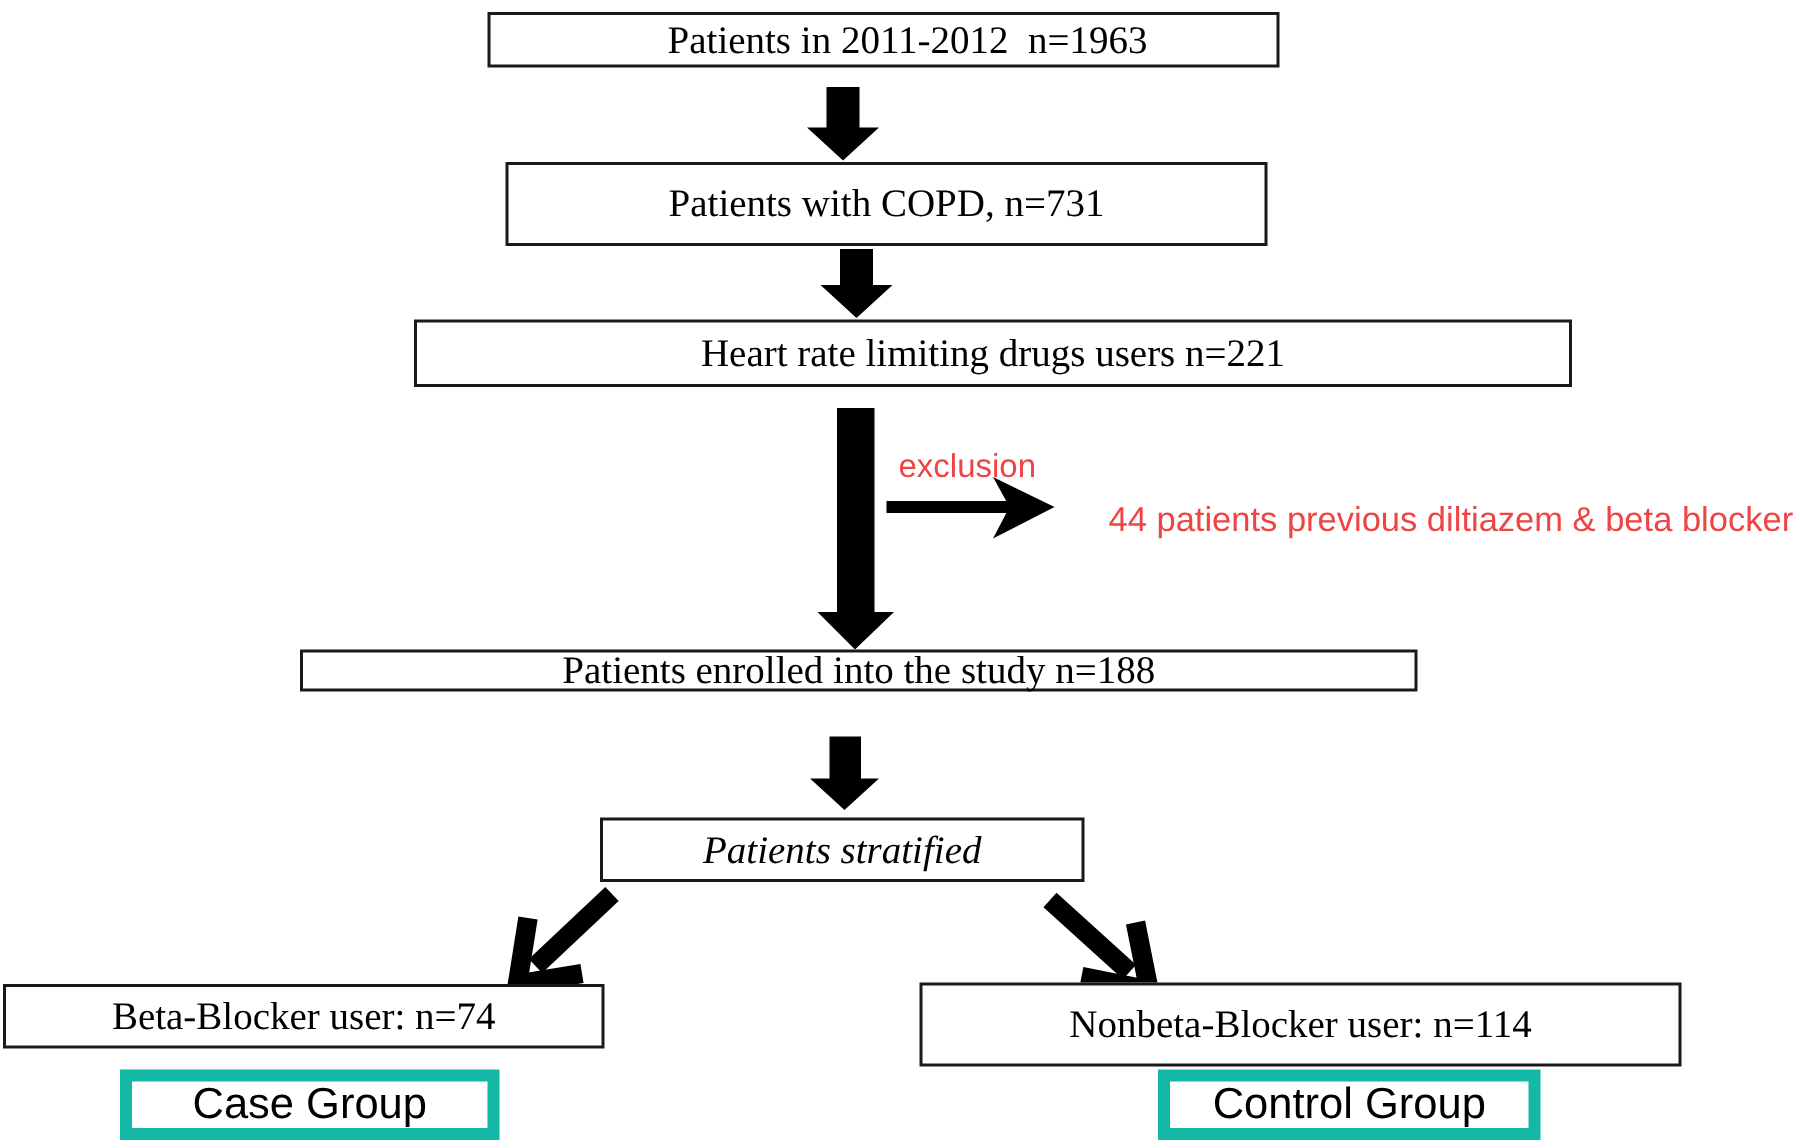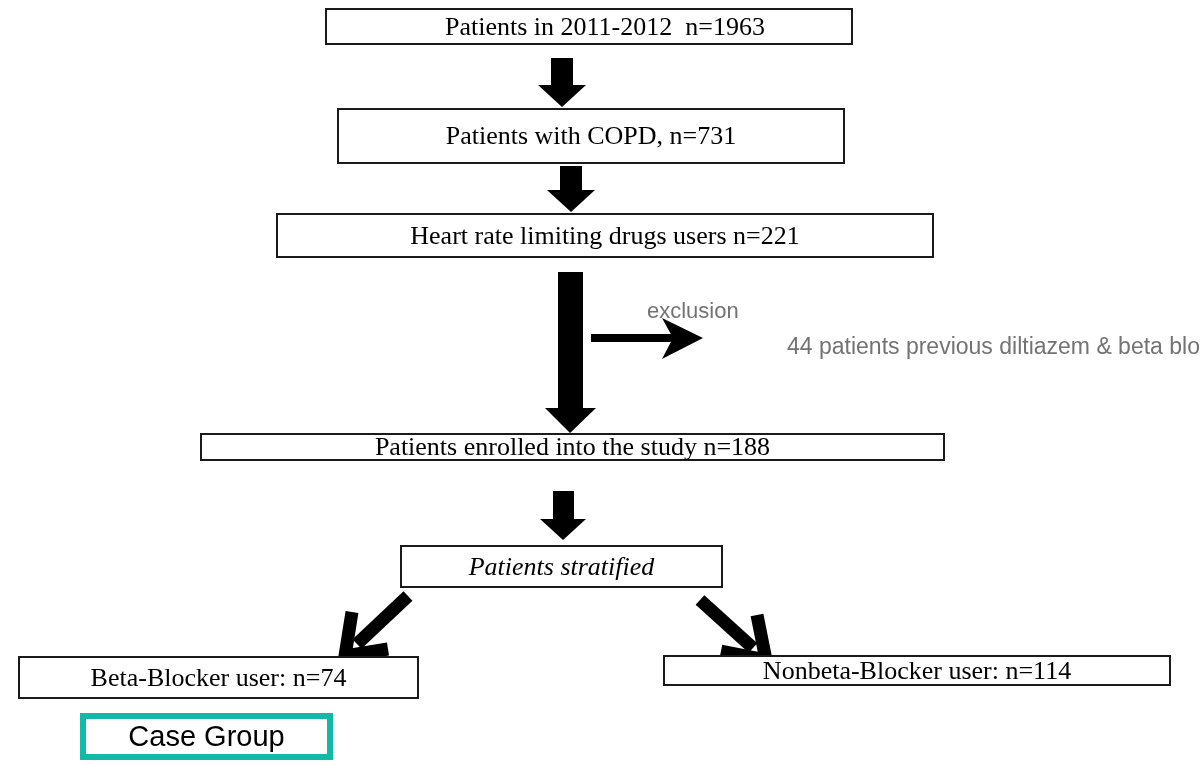--- a/index.html
+++ b/index.html
@@ -19,41 +19,40 @@
     background:#ffffff;
     border:2px solid #1a1a1a;
     display:flex;align-items:center;justify-content:center;
     box-sizing:border-box;
     color:#000000;
     font-size:26px;
     white-space:pre;
     text-align:center;
   }
   .node.thick{
-    border:6px solid #14b8a6;
+    border:8px solid #14b8a6;
     font-family:"Liberation Sans", sans-serif;
     font-size:29px;
   }
   .sans-label{
     position:absolute;
     font-family:"Liberation Sans", sans-serif;
-    color:#737373;
+    color:#ef4444;
     white-space:pre;
-    margin-left:48px;
   }
   #exclusion-label{left:599px;top:298px;font-size:22px;}
   #exclusion-note{left:739px;top:333px;font-size:23px;}
   #node-step1{left:325px;top:8px;width:528px;height:37px;padding-left:32px;}
   #node-step2{left:337px;top:108px;width:508px;height:56px;}
-  #node-step3{left:276px;top:213px;width:658px;height:45px;}
+  #node-step3{left:276px;top:213px;width:772px;height:45px;}
   #node-step4{left:200px;top:433px;width:745px;height:28px;}
   #node-step5{left:400px;top:545px;width:323px;height:43px;font-style:italic;}
-  #node-left-branch{left:18px;top:656px;width:401px;height:43px;}
+  #node-left-branch{left:2px;top:656px;width:401px;height:43px;}
   #node-case-group{left:80px;top:713px;width:253px;height:47px;}
-  #node-right-branch{left:663px;top:655px;width:508px;height:31px;}
+  #node-right-branch{left:613px;top:655px;width:508px;height:56px;}
   #node-control-group{left:772px;top:713px;width:255px;height:47px;}
 </style>
 </head>
 <body>
 
 <div id="canvas">
 
   <svg class="arrow-layer" width="1200" height="765" viewBox="0 0 1200 765" xmlns="http://www.w3.org/2000/svg">
 
     <polygon fill="#000000" points="551,58 573,58 573,85 586,85 562,107 538,85 551,85"></polygon>
@@ -87,14 +86,15 @@
   <div class="node" id="node-step4">Patients enrolled into the study n=188</div>
 
   <div class="node" id="node-step5">Patients stratified</div>
 
   <div class="node" id="node-left-branch">Beta-Blocker user: n=74</div>
 
   <div class="node thick" id="node-case-group">Case Group</div>
 
   <div class="node" id="node-right-branch">Nonbeta-Blocker user: n=114</div>
 
+  <div class="node thick" id="node-control-group">Control Group</div>
 
 </div>
 
 </body></html>

